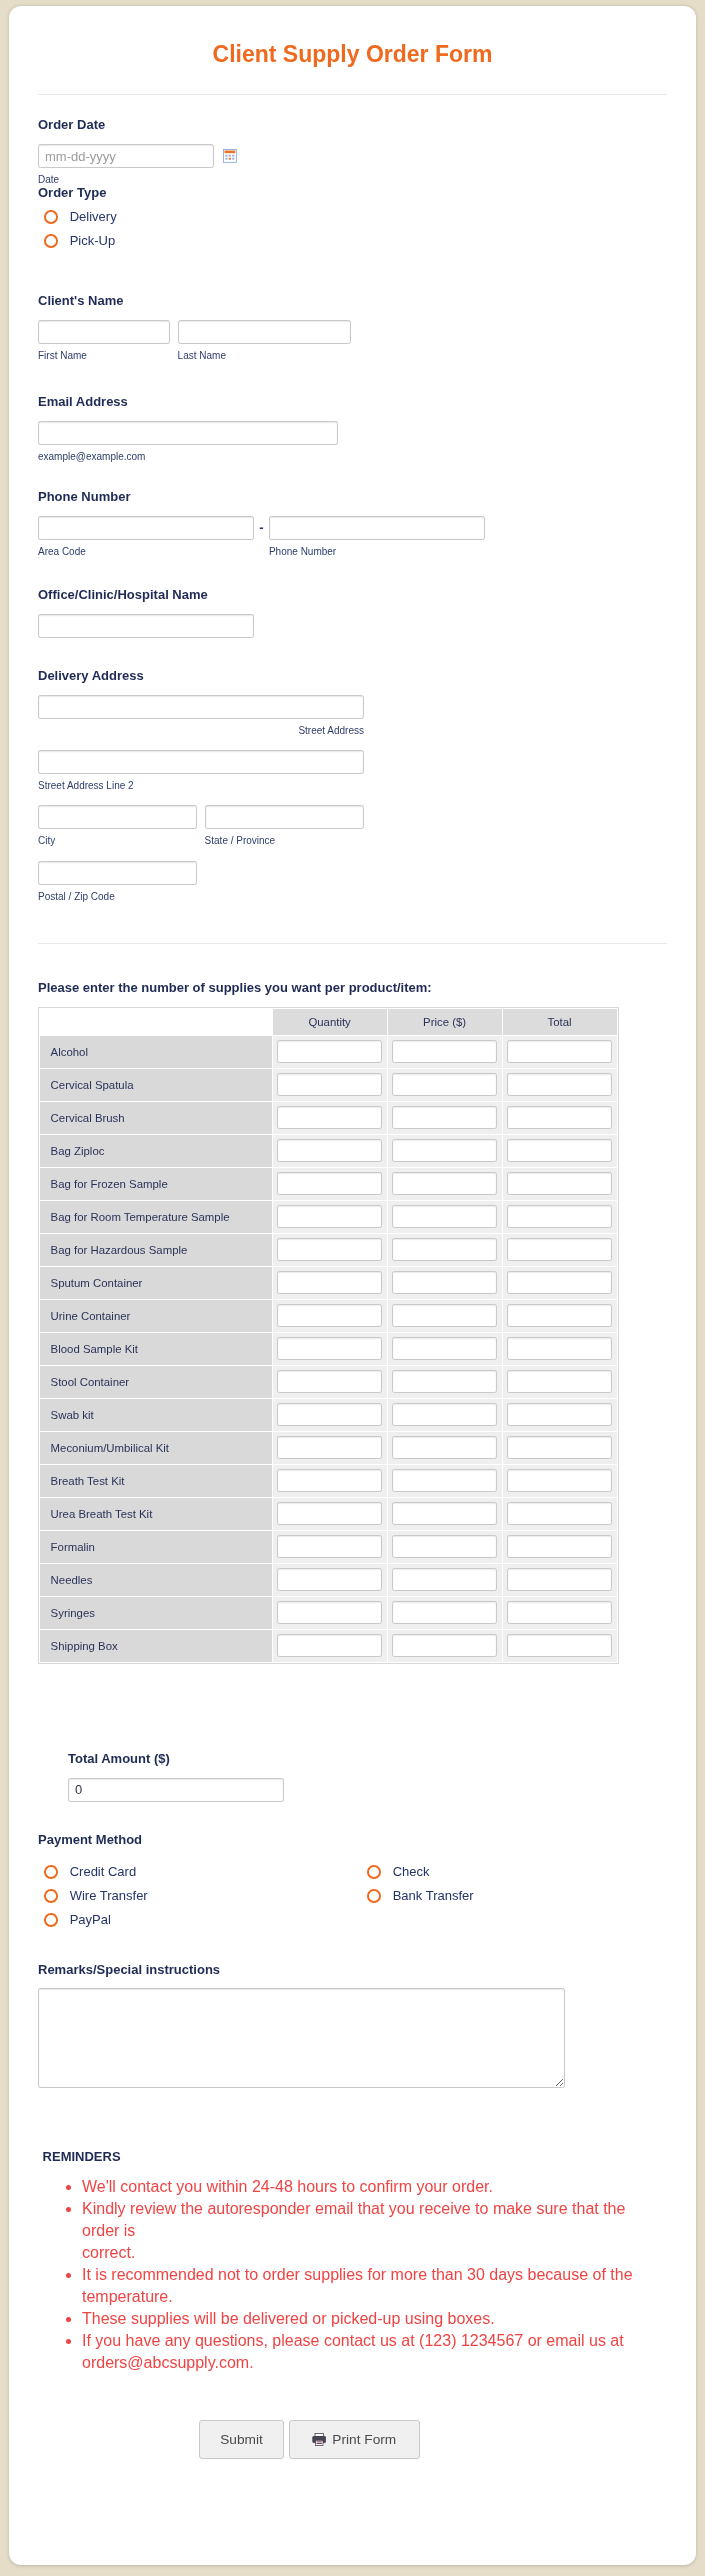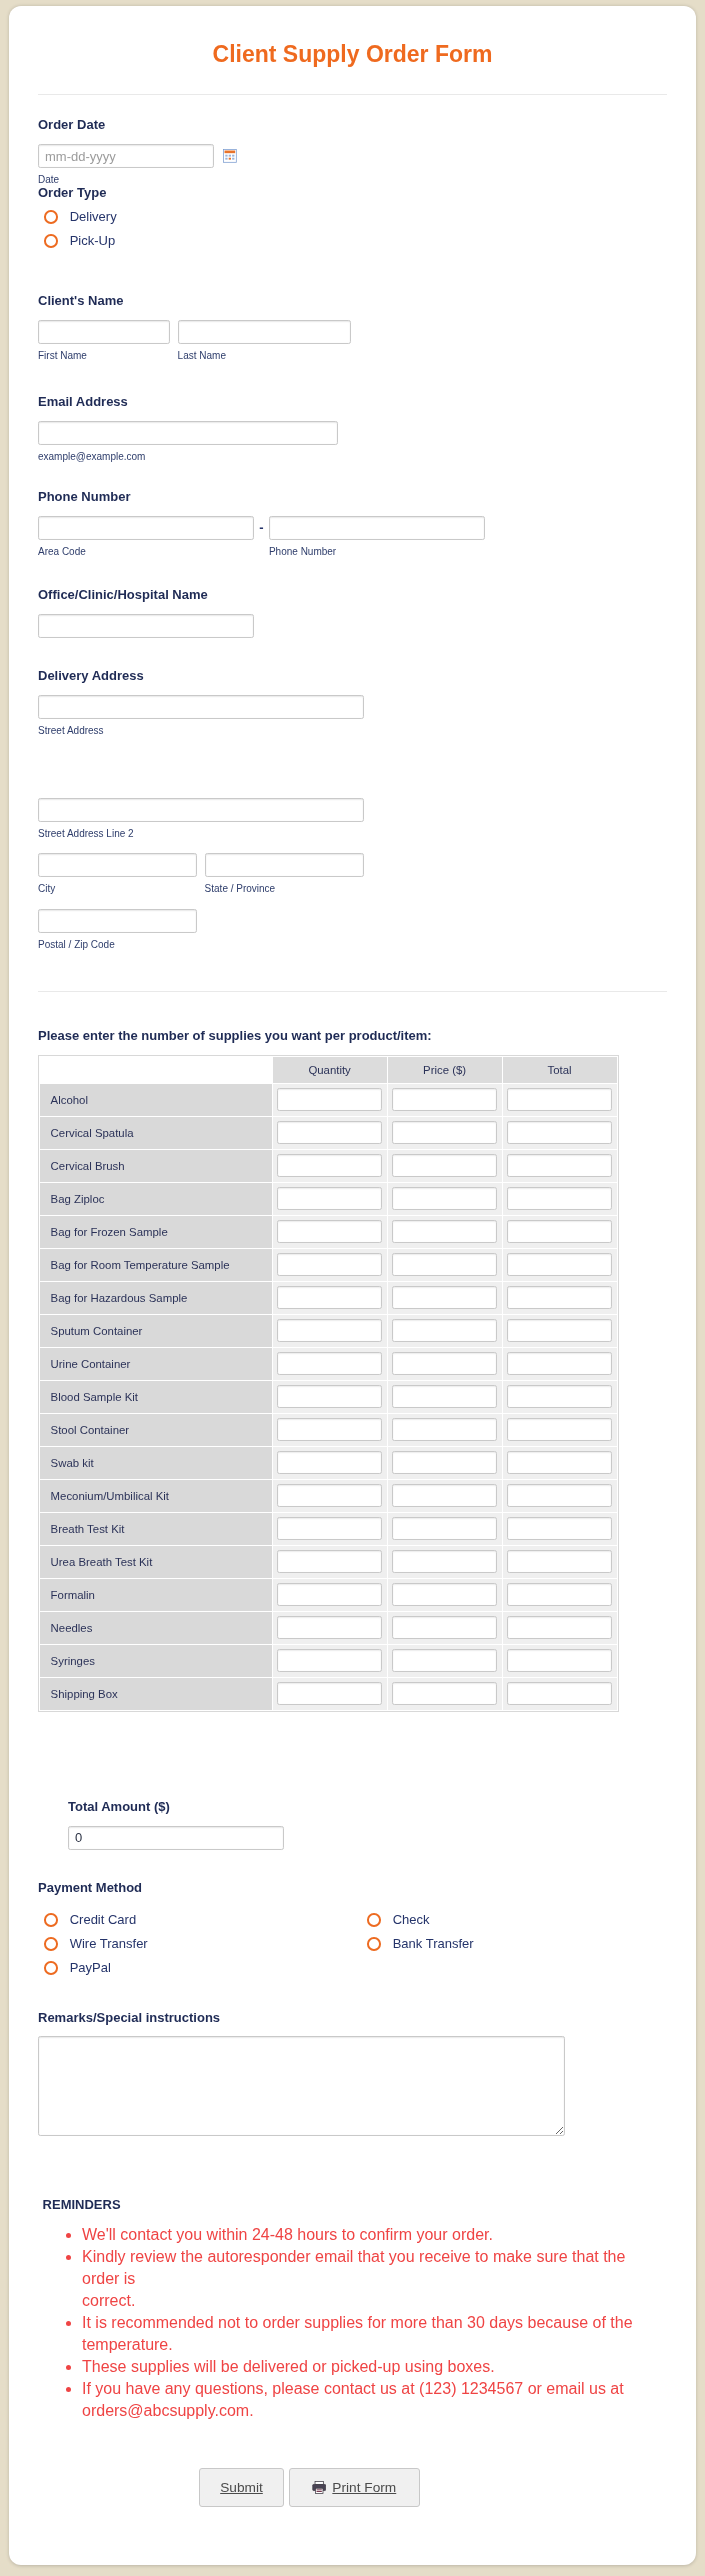--- a/index.html
+++ b/index.html
@@ -103,21 +103,21 @@
     font-size:16px; color:#ef4444; line-height:22px;
     white-space:pre-line;
   }
 
   .actions { display:flex; gap:4.6px; margin-top:46px; margin-left:161px; }
   .btn {
     box-sizing:border-box; height:39px; background:#f0f0f0;
     border:0.8px solid #c8c8c8; border-radius:3px;
     font-family:"Liberation Sans", sans-serif;
     font-size:13.7px; color:#4b4b4b; cursor:pointer;
-    display:flex; align-items:center; justify-content:center;text-decoration:underline;
+    display:flex; align-items:center; justify-content:center;
   }
   .btn-submit { width:85px; }
   .btn-print { width:131px; gap:6px; }
 </style>
 </head>
 <body>
 
 <div class="page">
   <div class="card">
 
@@ -206,27 +206,27 @@
       <div class="qlabel">Office/Clinic/Hospital Name</div>
       <div class="frow">
         <input class="inp" style="width: 216px;">
       </div>
     </div>
 
 
     <div class="q q-addr">
       <div class="qlabel">Delivery Address</div>
       <div class="frow">
-        <div class="fieldcol" style="width:326px;">
+        <div class="fieldcol" style="width:326px;align-items:flex-end;">
           <input class="inp" style="width: 326px;">
           <span class="sub">Street Address</span>
         </div>
       </div>
       <div class="frow" style="margin-top:13.7px;">
-        <div class="fieldcol" style="width:326px;margin-top:48px;">
+        <div class="fieldcol" style="width:326px;">
           <input class="inp" style="width: 326px;">
           <span class="sub">Street Address Line 2</span>
         </div>
       </div>
       <div class="frow" style="margin-top:13.7px; gap:7.6px;">
         <div class="fieldcol" style="width:159px;">
           <input class="inp" style="width: 159px;">
           <span class="sub">City</span>
         </div>
         <div class="fieldcol" style="width:159px;">

